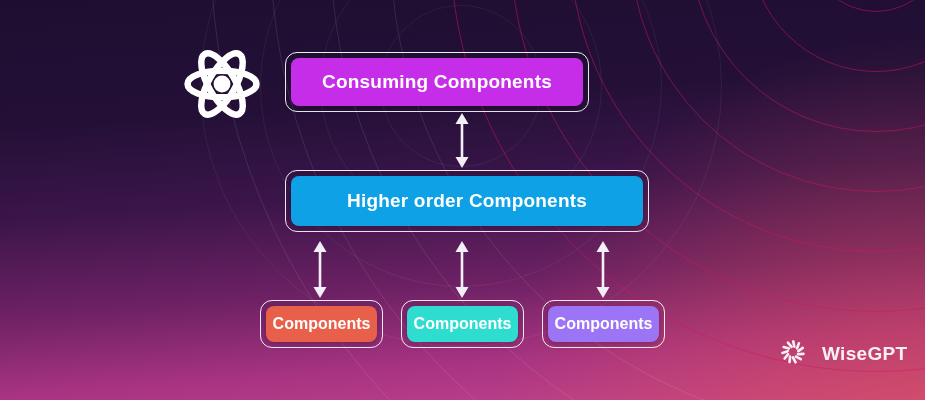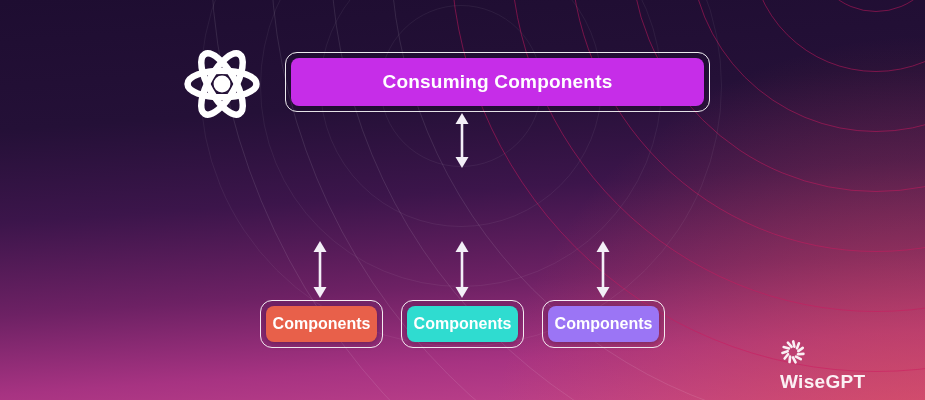--- a/index.html
+++ b/index.html
@@ -30,35 +30,34 @@
   }
   .inner-box{
     flex:1;
     border-radius:8px;
     display:flex;align-items:center;justify-content:center;
     color:#ffffff;
     box-shadow:0 2px 6px rgba(20,5,30,0.30);
   }
   .big .inner-box{font-size:19px;font-weight:700;letter-spacing:0.2px;}
   .small .inner-box{font-size:16px;font-weight:700;}
-  .box-top{left:285px;top:52px;width:425px;height:60px;}
+  .box-top{left:285px;top:52px;width:304px;height:60px;}
   .box-mid{left:285px;top:170px;width:364px;height:62px;}
   .box-b1{left:260px;top:300px;width:123px;height:48px;}
   .box-b2{left:401px;top:300px;width:123px;height:48px;}
   .box-b3{left:542px;top:300px;width:123px;height:48px;}
   .varrow{position:absolute;width:16px;}
   .arrow-top{left:454px;top:113px;height:55px;}
   .arrow-b1{left:312px;top:241px;height:57px;}
   .arrow-b2{left:454px;top:241px;height:57px;}
   .arrow-b3{left:595px;top:241px;height:57px;}
   .brand{
     position:absolute;left:780px;top:339px;
-    display:flex;align-items:flex-start;gap:6px;
+    display:flex;align-items:flex-end;gap:16px;
     color:rgba(255,255,255,0.92);
-    flex-direction:column;
   }
   .brand-label{font-size:19px;font-weight:700;letter-spacing:0.3px;}
   .brand-mark{width:26px;height:26px;}
 </style>
 </head>
 <body>
 
 <div class="scene">
 
   <div>
@@ -91,20 +90,23 @@
   <div class="outer-box big box-top">
     <div class="inner-box" style="background-color: rgb(198, 45, 232);">Consuming Components</div>
   </div>
 
   <svg class="varrow arrow-top" viewBox="0 0 16 55">
     <line x1="8" y1="9" x2="8" y2="46" stroke="#f3eff7" stroke-width="2.6"></line>
     <polygon points="8,0 14.5,11 1.5,11" fill="#f3eff7"></polygon>
     <polygon points="8,55 14.5,44 1.5,44" fill="#f3eff7"></polygon>
   </svg>
 
+  <div class="outer-box big box-mid">
+    <div class="inner-box" style="background-color: rgb(14, 161, 230);">Higher order Components</div>
+  </div>
 
   <svg class="varrow arrow-b1" viewBox="0 0 16 57">
     <line x1="8" y1="9" x2="8" y2="48" stroke="#f3eff7" stroke-width="2.6"></line>
     <polygon points="8,0 14.5,11 1.5,11" fill="#f3eff7"></polygon>
     <polygon points="8,57 14.5,46 1.5,46" fill="#f3eff7"></polygon>
   </svg>
   <svg class="varrow arrow-b2" viewBox="0 0 16 57">
     <line x1="8" y1="9" x2="8" y2="48" stroke="#f3eff7" stroke-width="2.6"></line>
     <polygon points="8,0 14.5,11 1.5,11" fill="#f3eff7"></polygon>
     <polygon points="8,57 14.5,46 1.5,46" fill="#f3eff7"></polygon>

